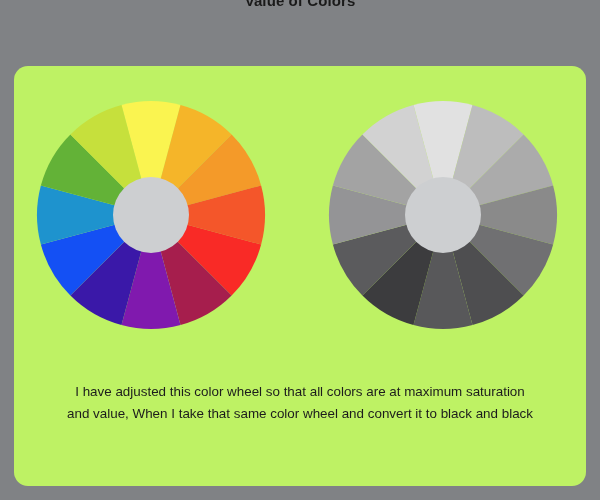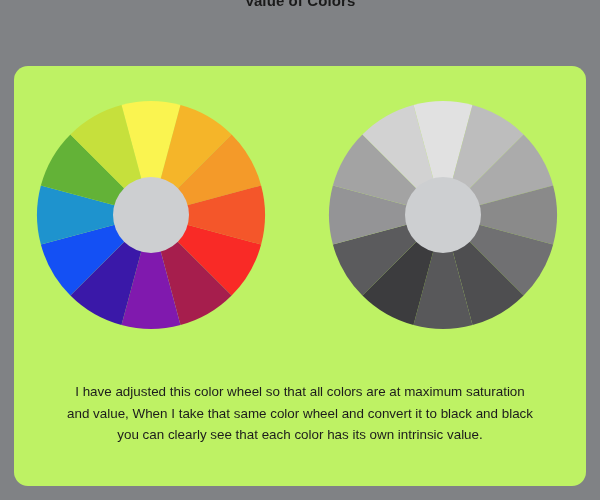--- a/index.html
+++ b/index.html
@@ -120,16 +120,15 @@
           <path d="M 115 115 L 34.39 34.39 A 114 114 0 0 1 85.49 4.88 Z" fill="#d2d2d2"></path>
           <circle cx="115" cy="115" r="38" fill="#cdcfd1"></circle>
         </svg>
     </div>
 
   </div>
 
   <div id="caption">
     <span class="cap-line">I have adjusted this color wheel so that all colors are at maximum saturation</span>
     <span class="cap-line">and value, When I take that same color wheel and convert it to black and black</span>
-    <span class="cap-line">you can clearly see that each color has its own intrinsic value.</span>
   </div>
 
 </div>
 
 </body></html>

